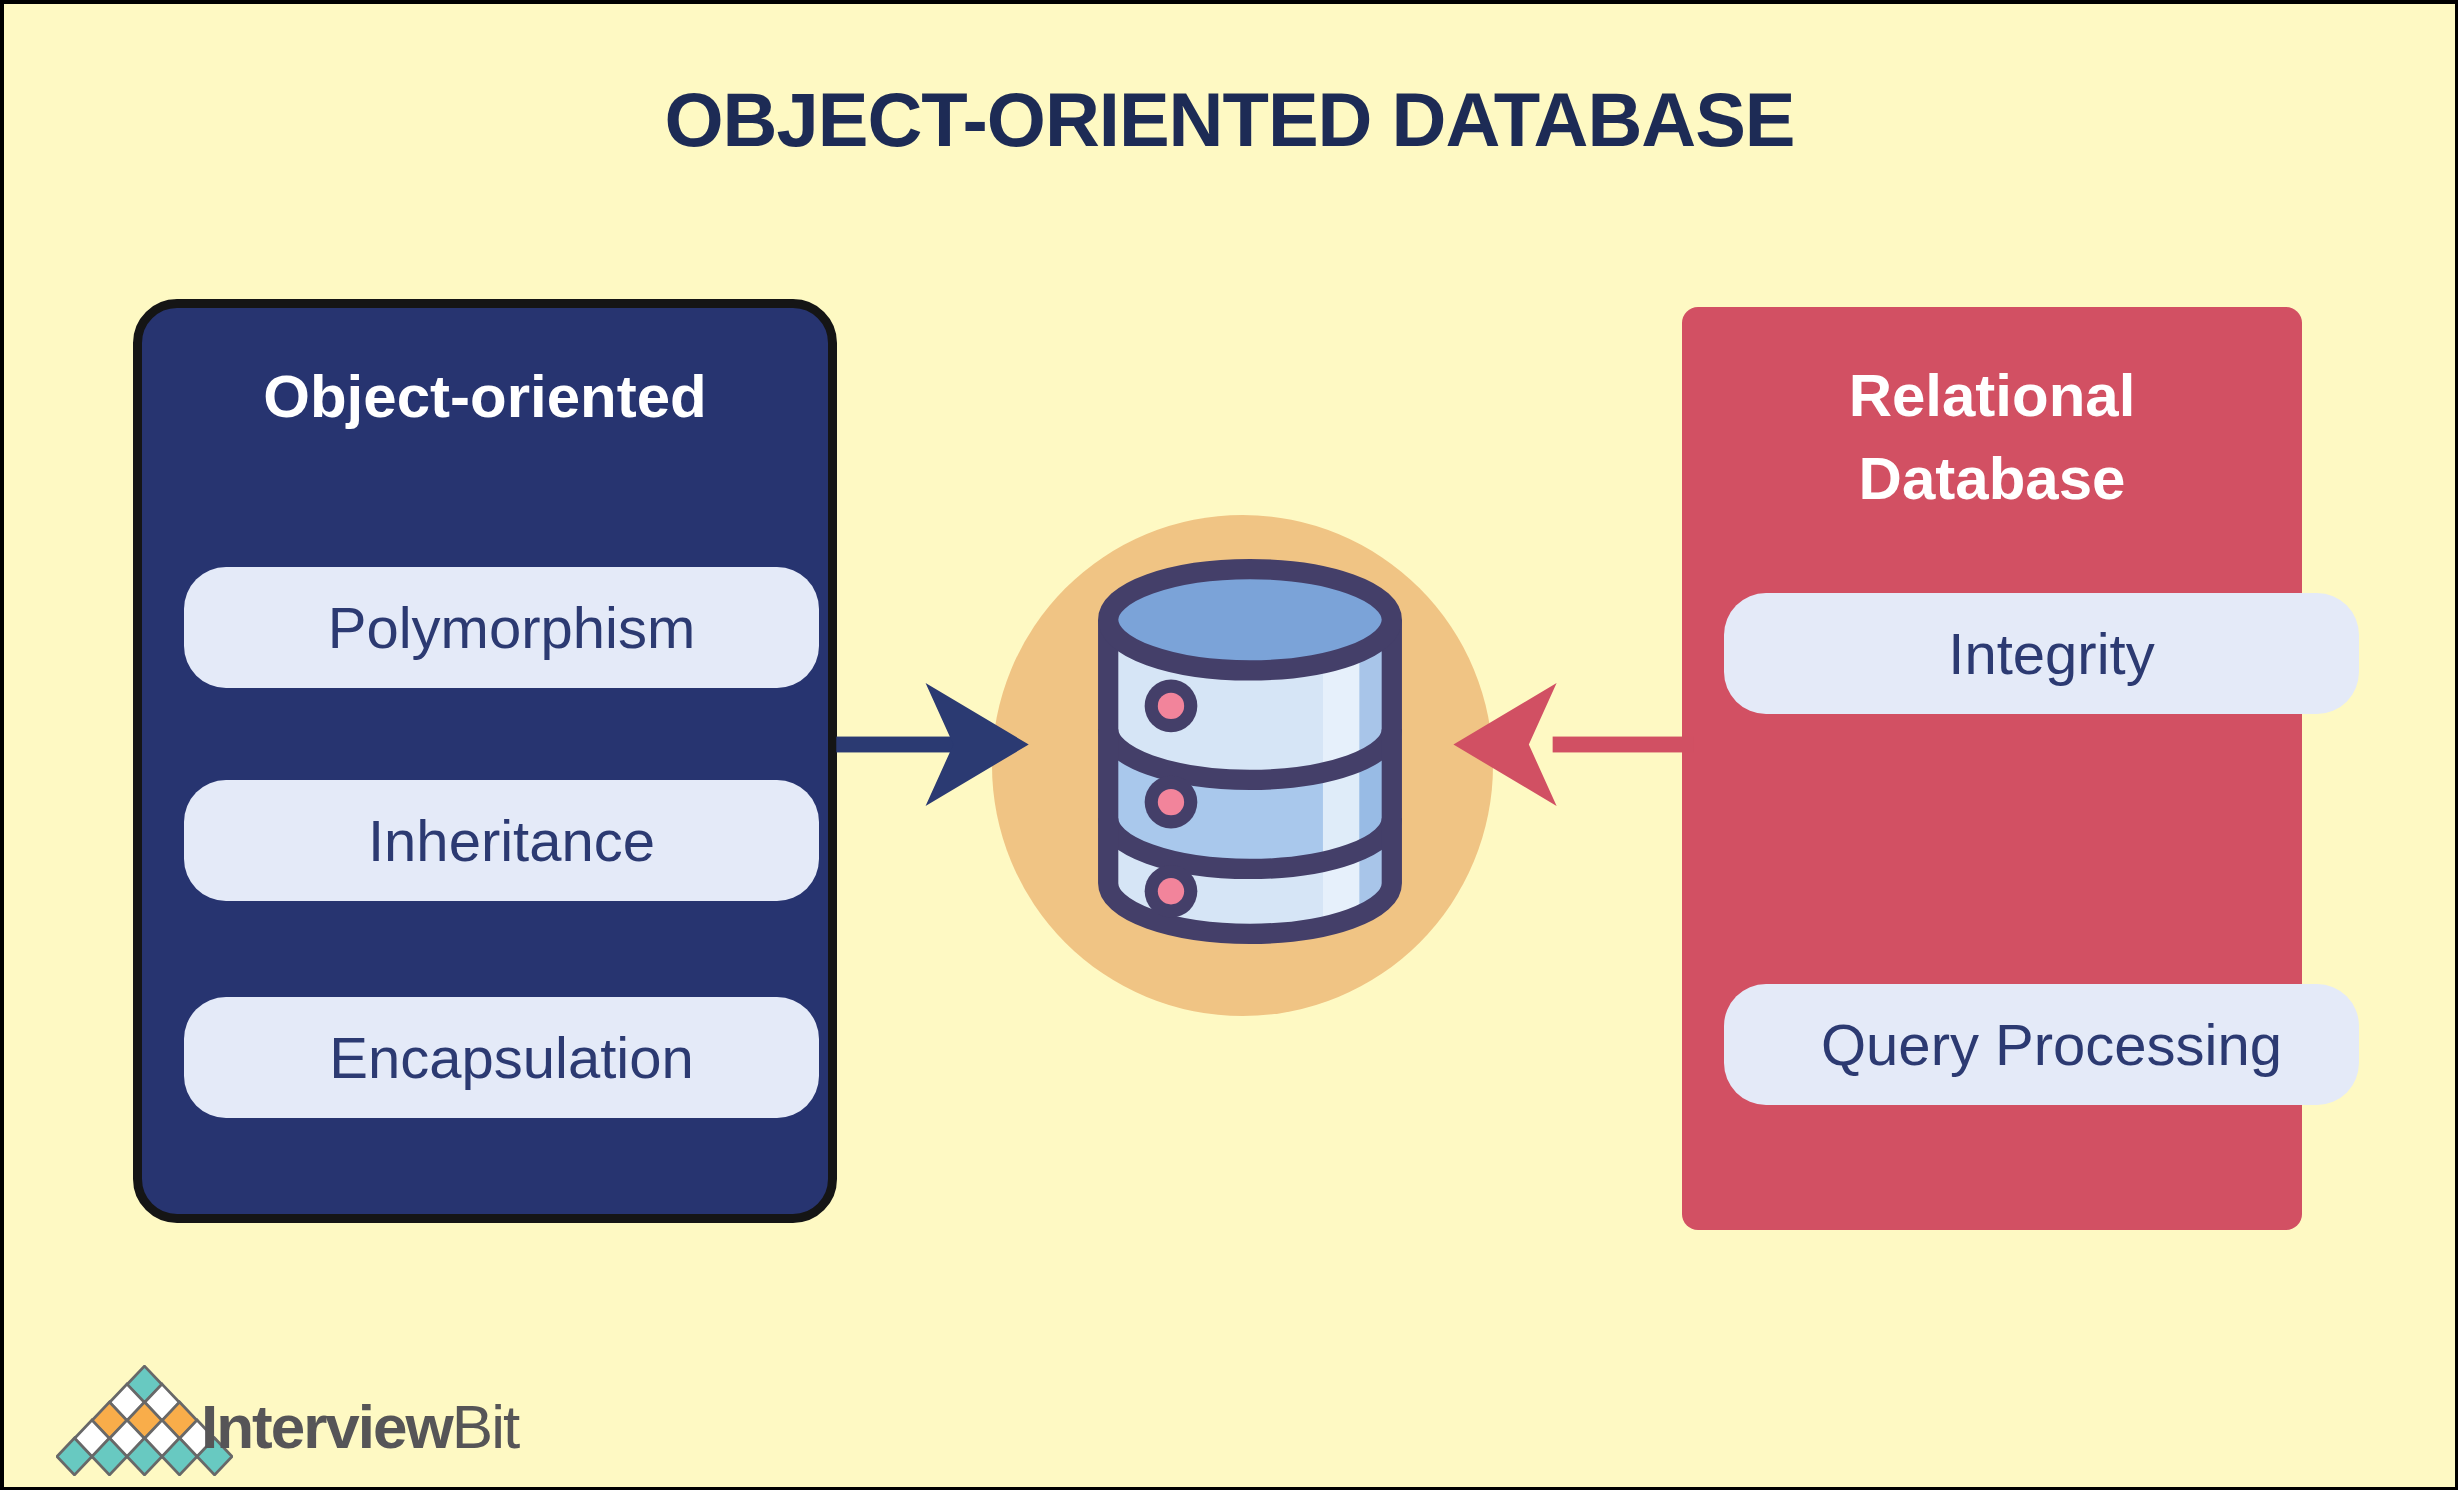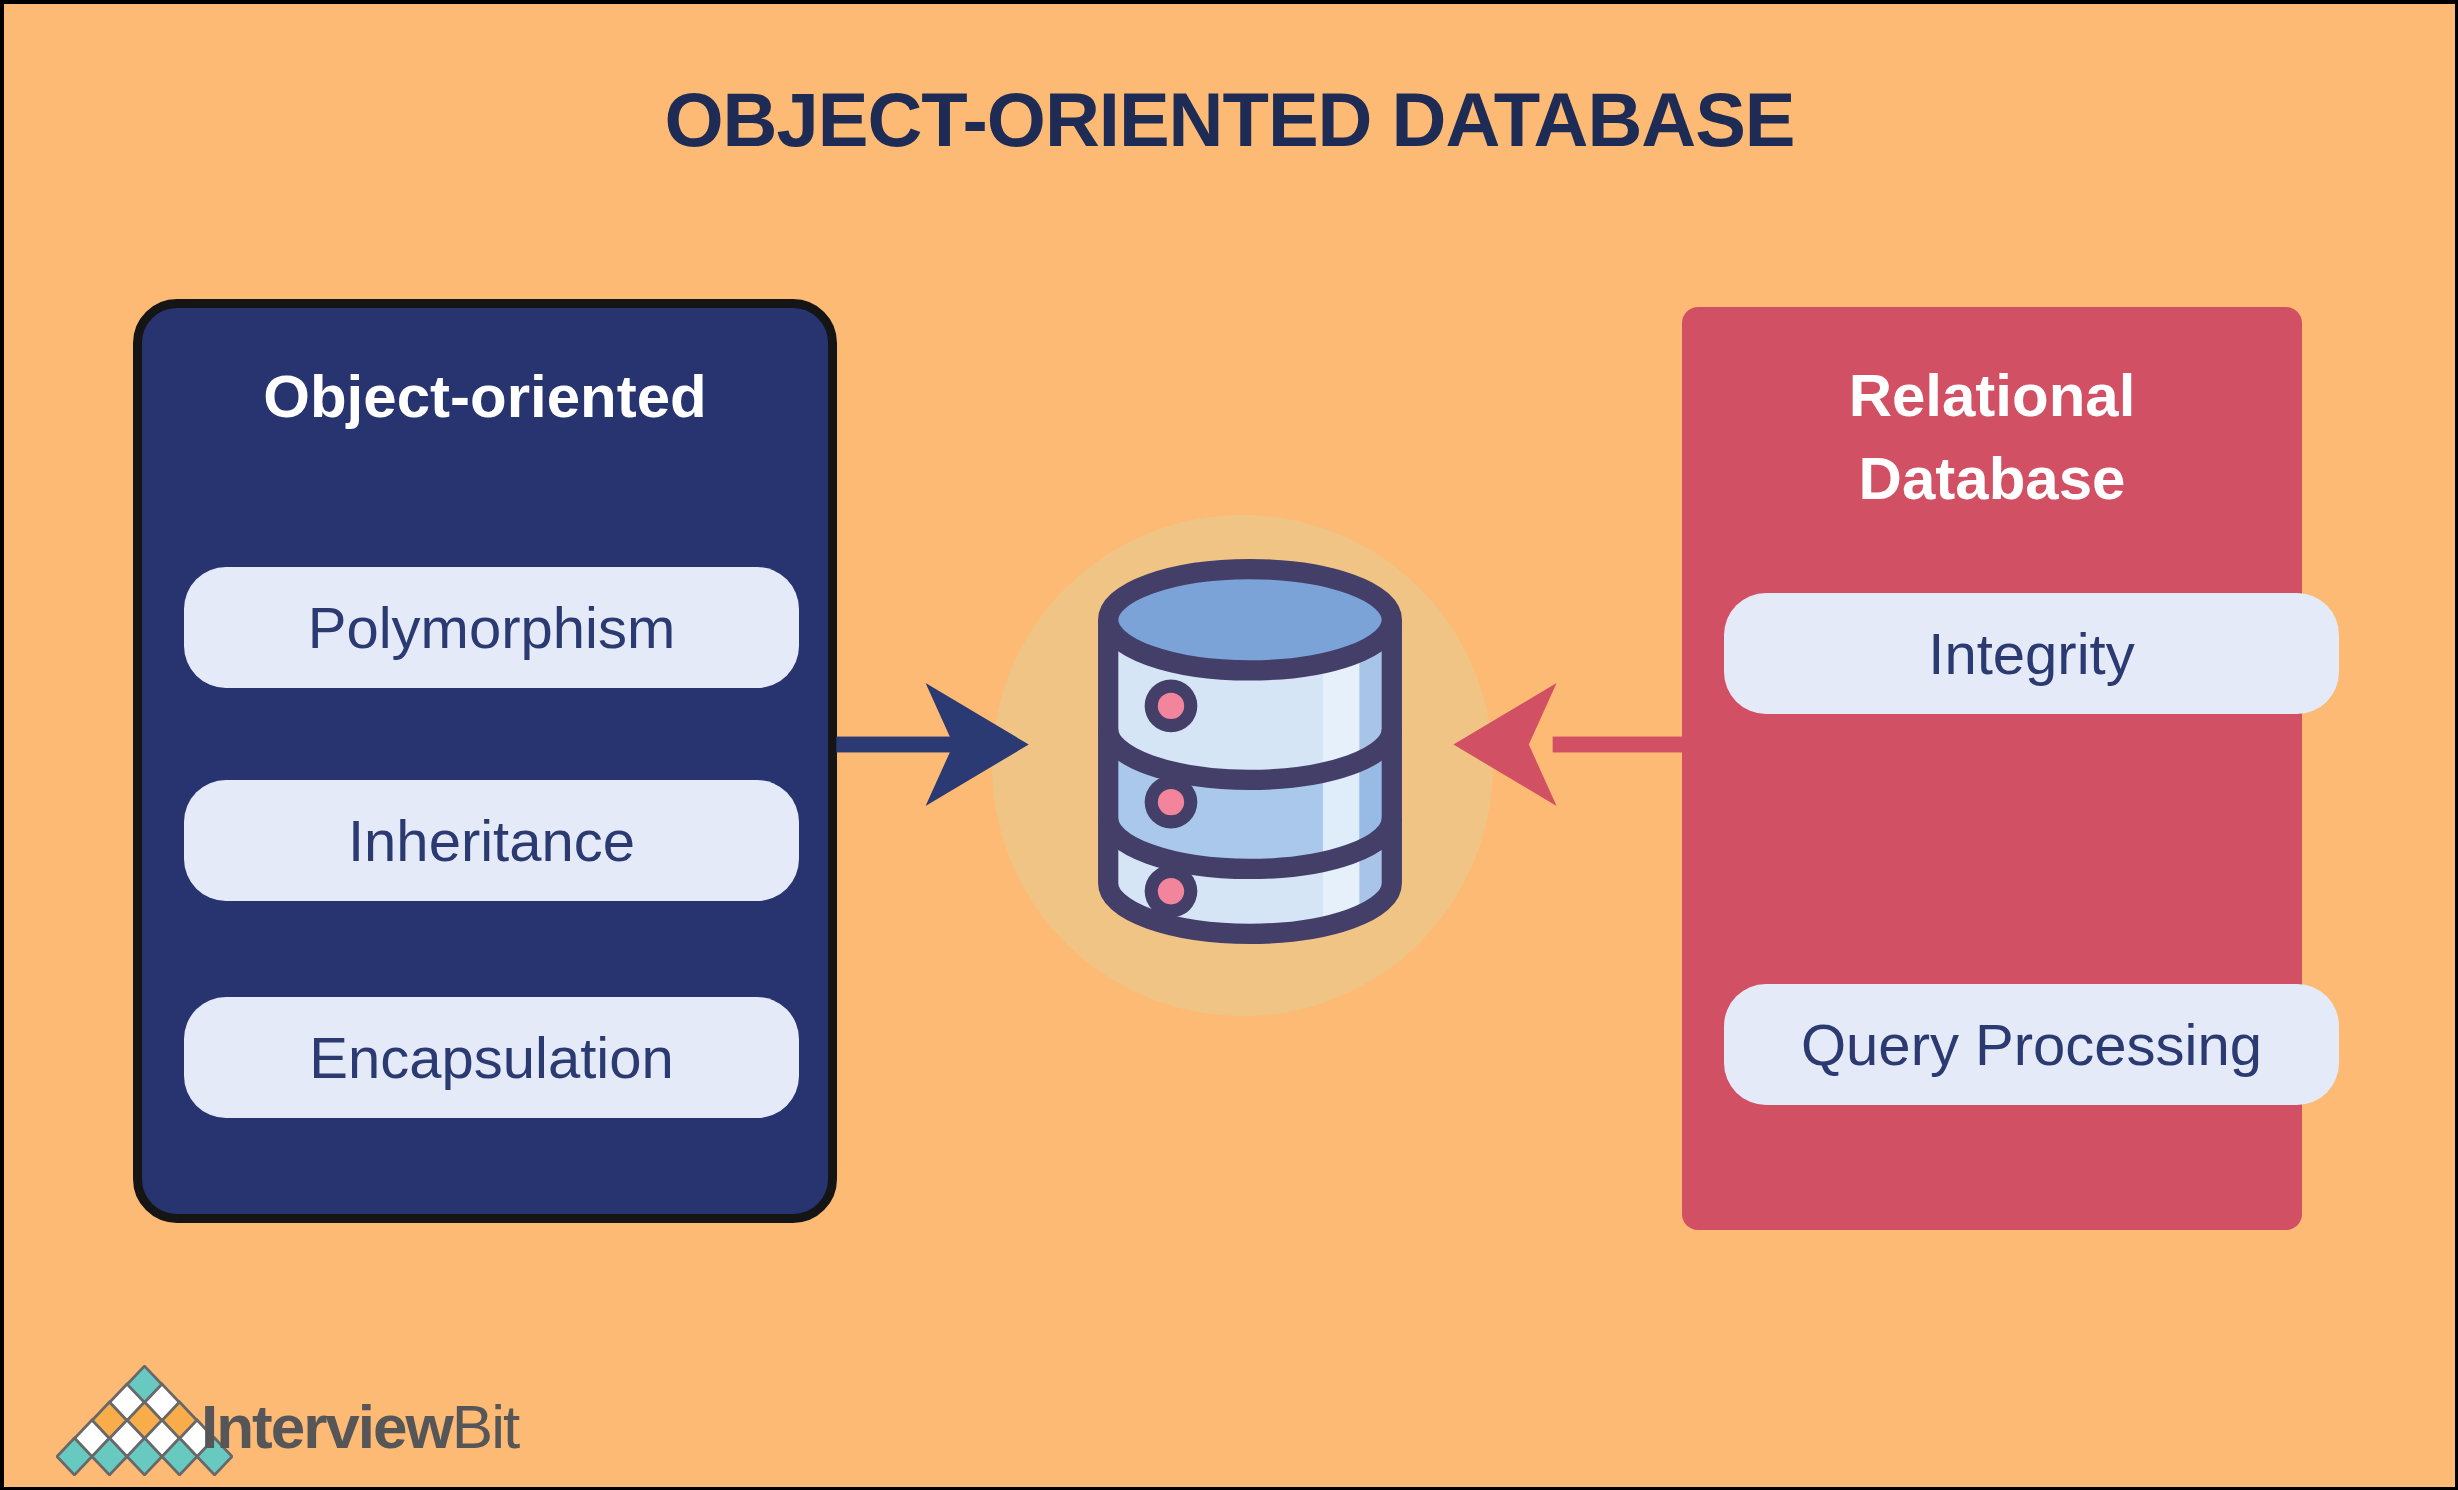--- a/index.html
+++ b/index.html
@@ -1,19 +1,19 @@
 <!DOCTYPE html>
 <html><head>
 <meta charset="utf-8">
 <style>
   html,body{margin:0;padding:0;background:#8d99b8;}
   #stage{
     position:relative;
     width:2459px;height:1491px;
-    background:#fdba74;
+    background:#fef9c3;
     border:4px solid #000;
     box-sizing:border-box;
     overflow:hidden;
     font-family:"Liberation Sans", sans-serif;
   }
   .abs{position:absolute;}
   
   #title{
     left:0;right:0;top:72px;
     text-align:center;
@@ -35,21 +35,21 @@
   .panel-title{
     position:absolute;left:0;right:0;top:36px;
     text-align:center;color:#fff;
     font-size:60px;font-weight:bold;line-height:1.38;margin-top:12px;
   }
   .panel-title span{display:block;}
   .pill{
     position:absolute;left:42px;width:615px;height:121px;
     background:#e4eaf8;border-radius:42px;
     display:flex;align-items:center;justify-content:center;
-    font-size:58px;color:#2c3a72;
+    font-size:58px;color:#2c3a72;padding-left:20px;
   }
   #oop-pill-1{top:259px;}
   #oop-pill-2{top:472px;}
   #oop-pill-3{top:689px;}
   #rdb-pill-1{top:249px;margin-top:37px;}
   #rdb-pill-2{top:461px;}
   #rdb-pill-3{top:677px;}
   
   #center-circle{
     left:988px;top:511px;width:501px;height:501px;

